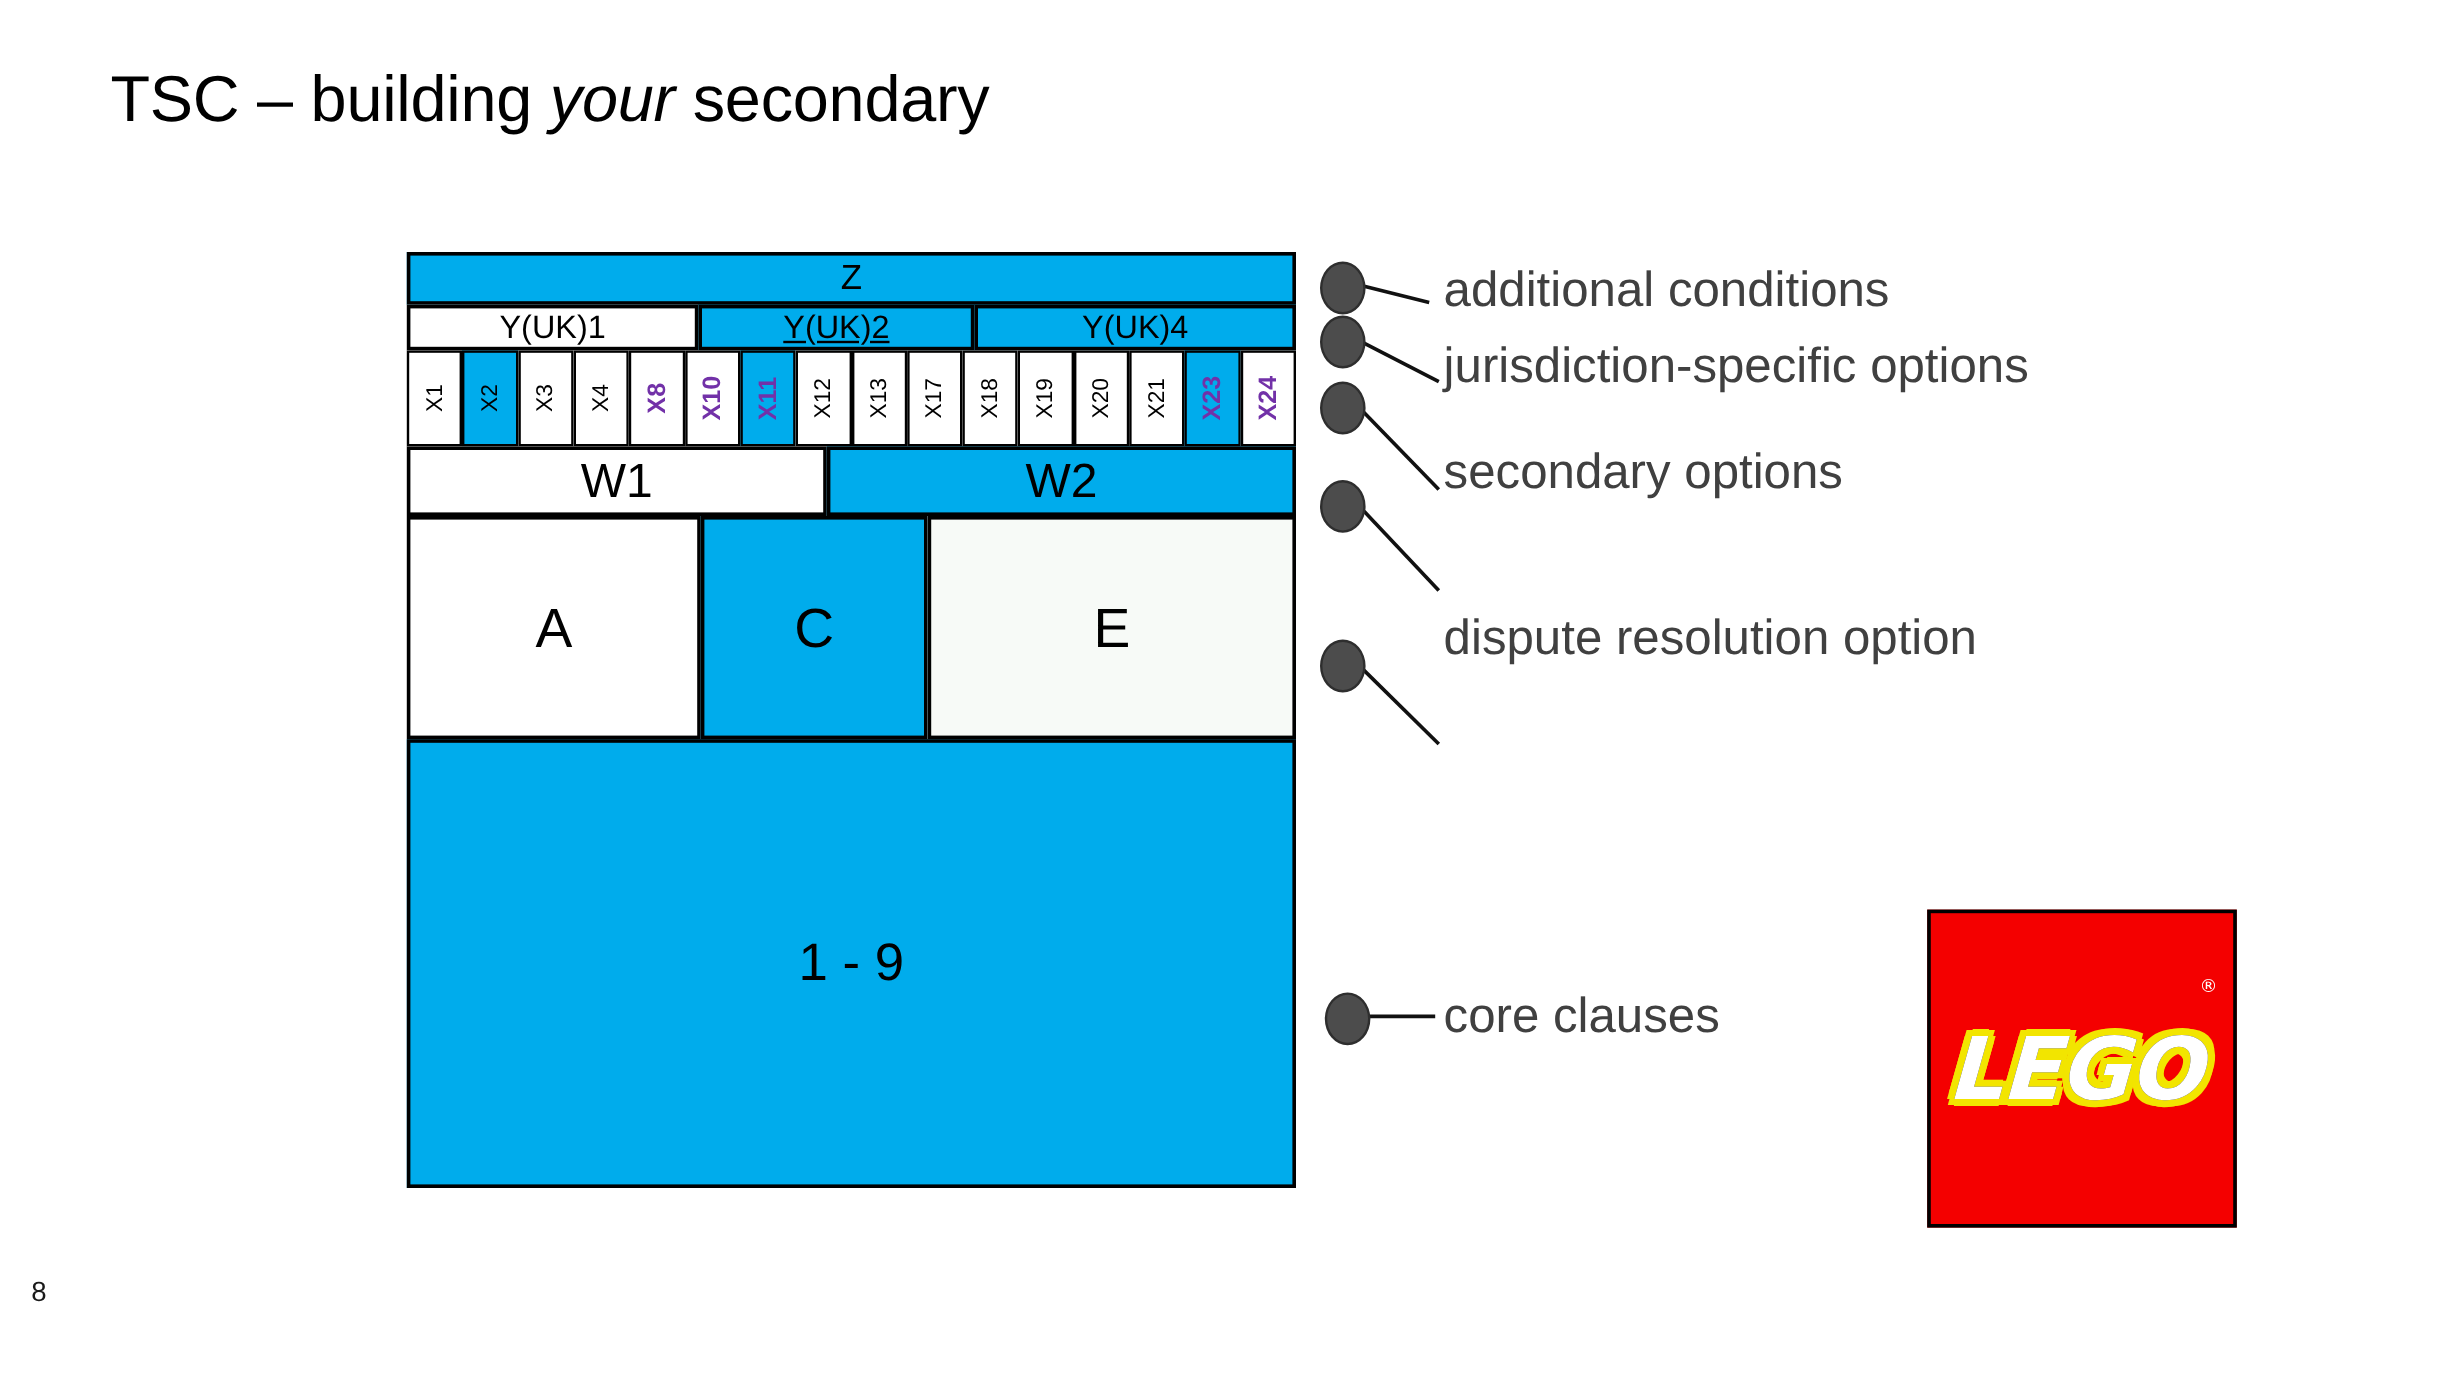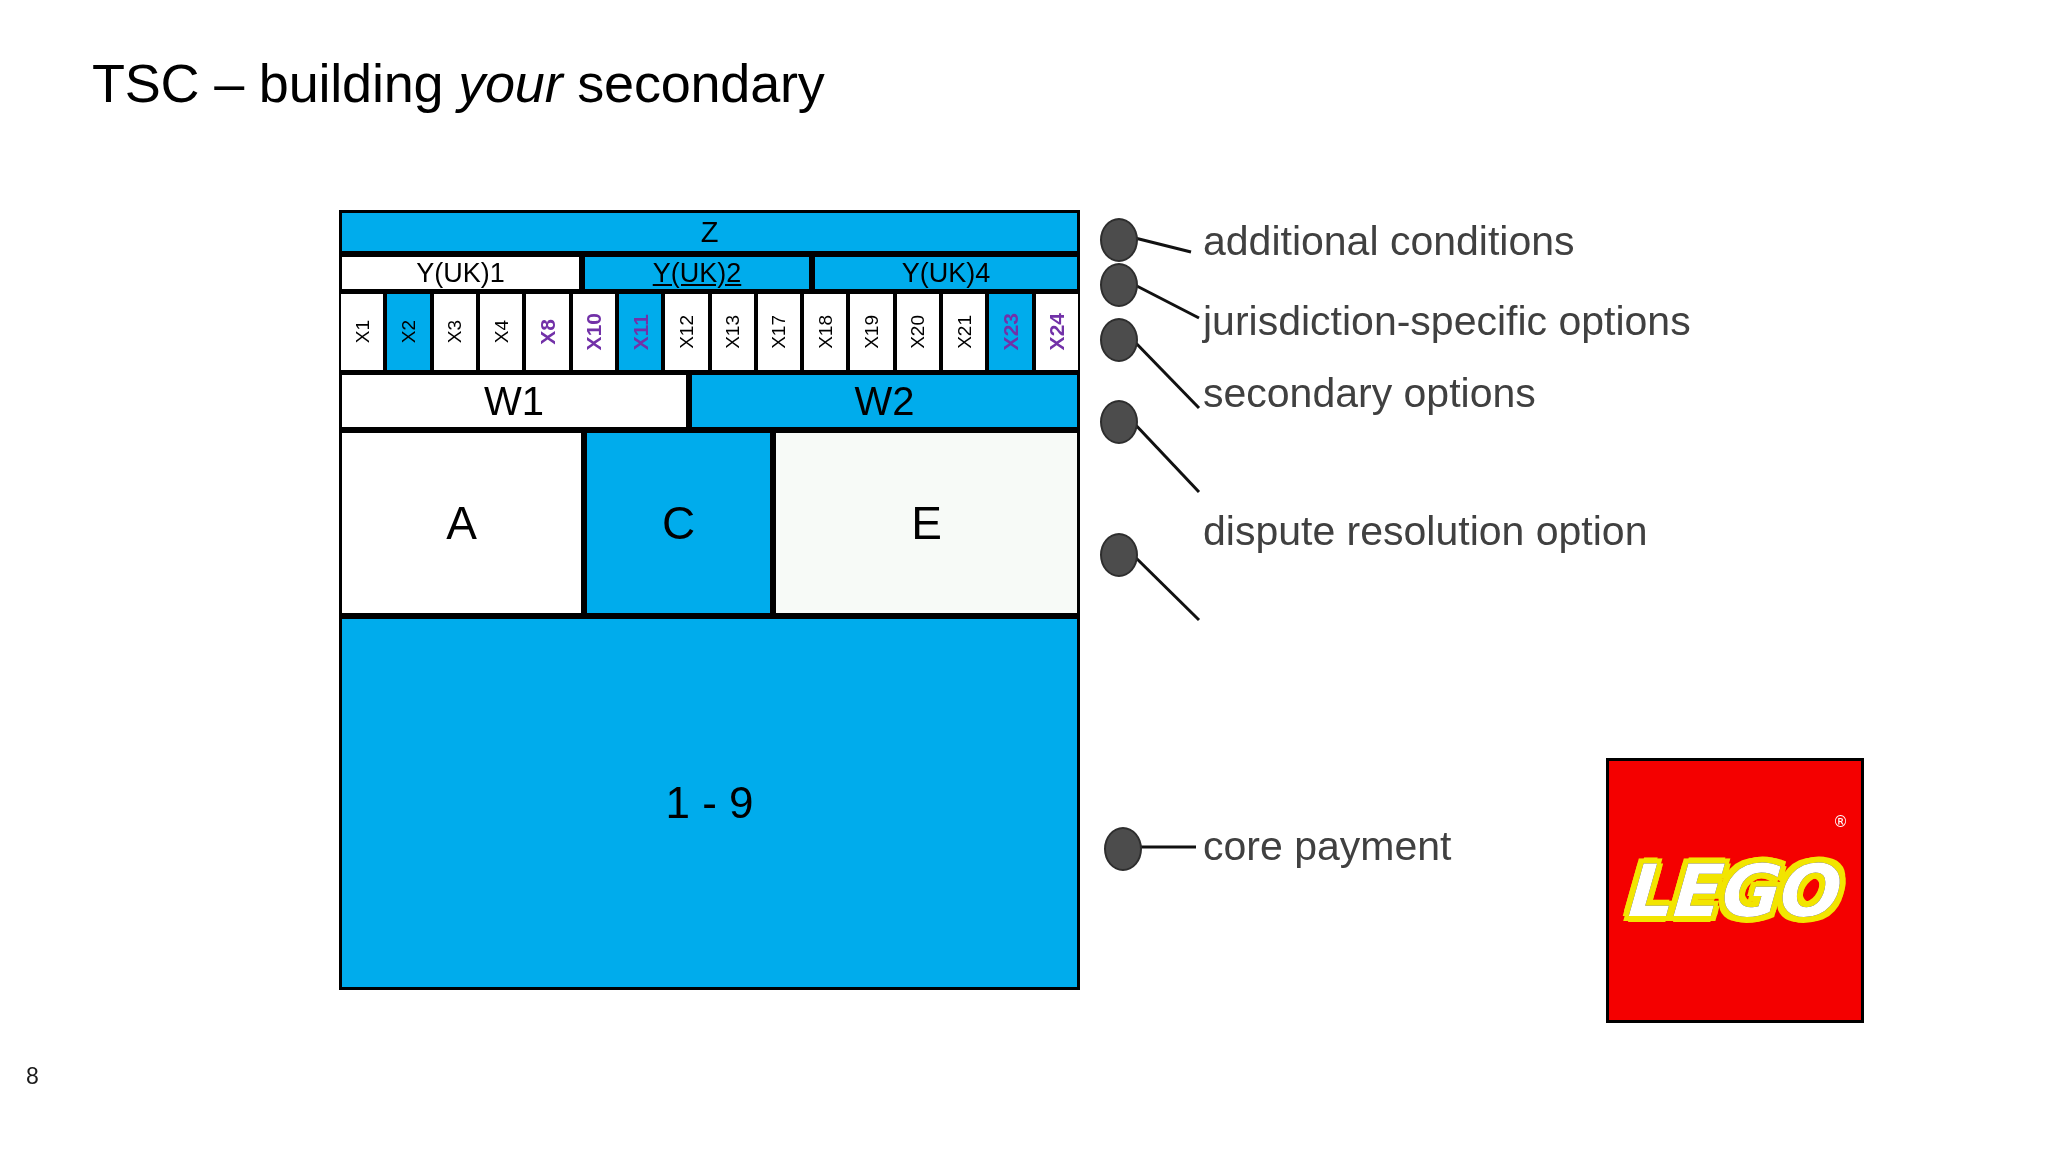--- a/index.html
+++ b/index.html
@@ -227,32 +227,32 @@
     <line x1="1131" y1="338" x2="1199" y2="408" stroke="#111" stroke-width="3"></line>
     <line x1="1131" y1="420" x2="1199" y2="492" stroke="#111" stroke-width="3"></line>
     <line x1="1131" y1="553" x2="1199" y2="620" stroke="#111" stroke-width="3"></line>
     <line x1="1137" y1="847" x2="1196" y2="847" stroke="#111" stroke-width="3"></line>
   </svg>
 
   <div class="legend-dot" style="left:1100px;top:218px;"></div>
   <div class="legend-label" style="left:1203px;top:218px;">additional conditions</div>
 
   <div class="legend-dot" style="left:1100px;top:263px;"></div>
-  <div class="legend-label" style="left:1203px;top:298px;">jurisdiction-specific options</div>
+  <div class="legend-label" style="left:1203px;top:281px;">jurisdiction-specific options</div>
 
   <div class="legend-dot" style="left:1100px;top:318px;"></div>
   <div class="legend-label" style="left:1203px;top:370px;">secondary options</div>
 
   <div class="legend-dot" style="left:1100px;top:400px;"></div>
   <div class="legend-label" style="left:1203px;top:472px;margin-top:36px;">dispute resolution option</div>
 
   <div class="legend-dot" style="left:1100px;top:533px;"></div>
 
   <div class="legend-dot" style="left:1104px;top:827px;"></div>
-  <div class="legend-label" style="left:1203px;top:823px;">core payment</div>
+  <div class="legend-label" style="left:1203px;top:823px;">core clauses</div>
 </div>
 
 <div id="lego">
   <span id="lego-word">LEGO</span>
   <span id="lego-reg">®</span>
 </div>
 
 <div id="slide-number">8</div>
 
 </body></html>

